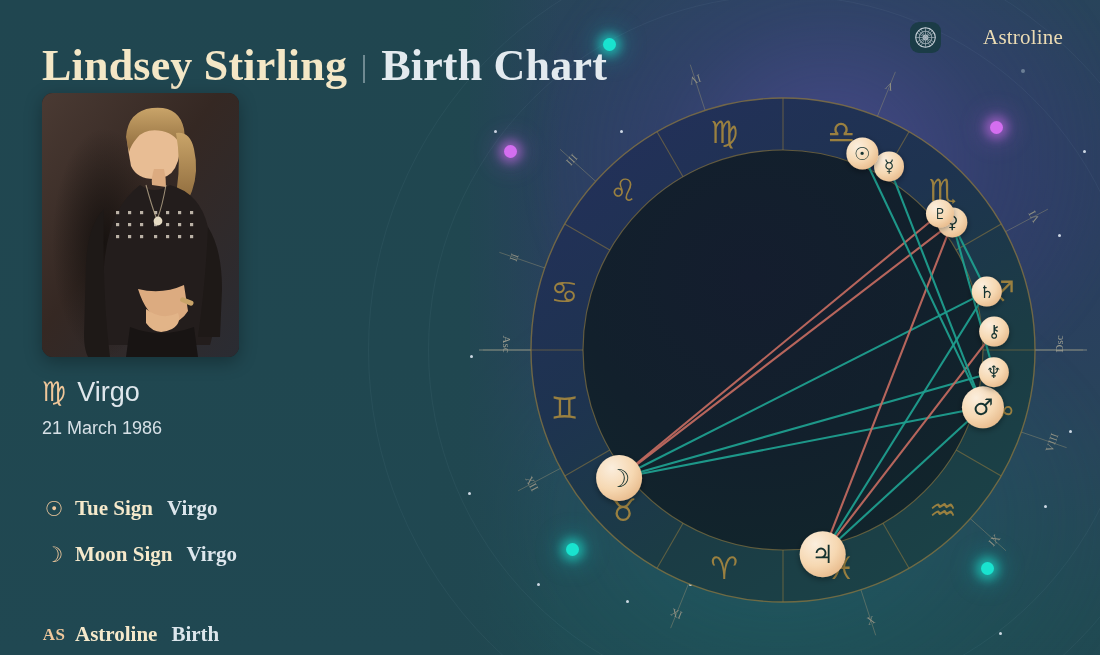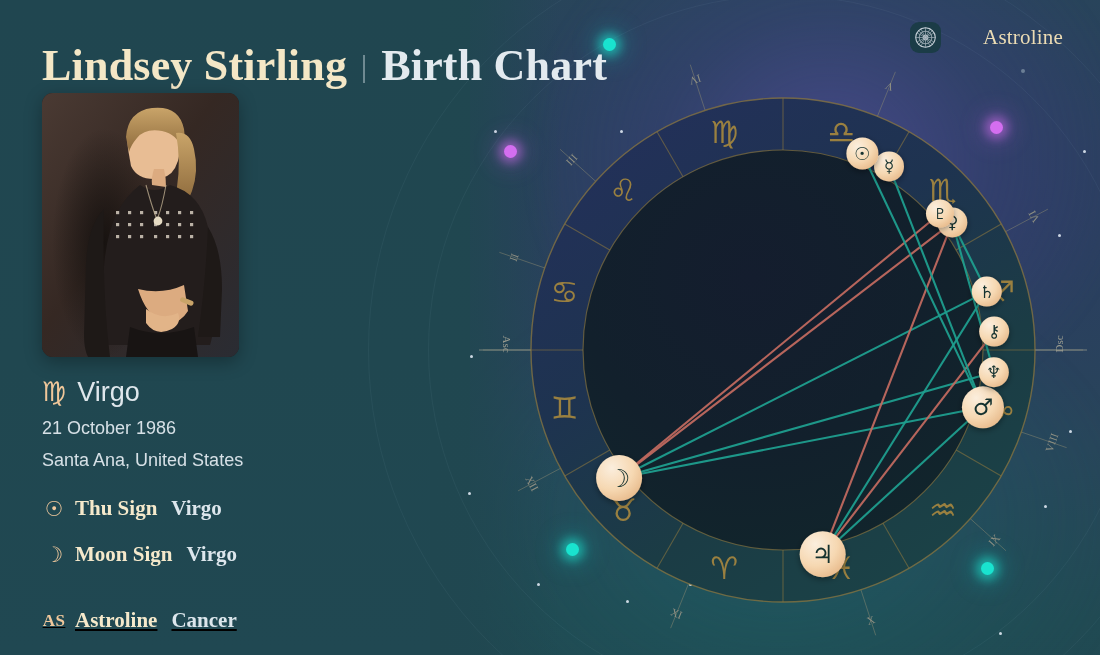--- a/index.html
+++ b/index.html
@@ -61,21 +61,21 @@
   .sign-glyph{ font-size:27px; color:#f0c79a; line-height:1; font-family:"DejaVu Sans", sans-serif; }
   .sign-name{ font-size:27px; color:#dfe7ec; }
   .meta{ position:absolute; left:42px; font-size:18px; color:#d6e0e6; }
   .meta.r1{ top:418px; }
   .meta.r2{ top:450px; }
 
   .srow{ position:absolute; left:42px; display:flex; align-items:center; gap:9px;
      font-family:"Liberation Serif", serif; }
   .srow.a{ top:496px; }
   .srow.b{ top:542px; }
-  .srow.c{ top:608px;text-decoration:underline; }
+  .srow.c{ top:622px; }
   .srow .ic{ width:24px; text-align:center; font-size:21px; color:#f0c89c; font-family:"DejaVu Sans", sans-serif; }
   .srow .ic.as{ font-size:17px; font-weight:700; letter-spacing:.5px; font-family:"Liberation Serif", serif; }
   .srow .lab{ font-size:21px; font-weight:700; color:#f5e9cb; }
   .srow .val{ font-size:21px; font-weight:700; color:#dce6ec; margin-left:5px; }
 
   svg{ display:block; }
   .zglyph{ font-family:"DejaVu Sans", sans-serif; fill:#9a8040; }
   .hnum{ font-family:"Liberation Serif", serif; fill:#8e8f82; font-size:11px; }
   .axlab{ font-family:"Liberation Serif", serif; fill:#9a9c90; font-size:11px; }
   .pglyph{ font-family:"DejaVu Sans", sans-serif; fill:#15322f; text-anchor:middle; }
@@ -210,37 +210,36 @@
       <path d="M104 216 q16 12 32 4 q4 10 -6 16 q-16 8 -26 -6 z" fill="#e2b488"></path>
       <rect x="138" y="206" width="14" height="5" rx="2.5" fill="#c9a469" transform="rotate(22 145 208)"></rect>
       <path d="M88 234 q30 12 64 0 l4 30 l-72 0 z" fill="#181413"></path>
     </svg>
   </div>
 
   <div class="sign-row">
     <span class="sign-glyph">♍</span>
     <span class="sign-name">Virgo</span>
   </div>
-  <div class="meta r1">21 October 1986</div>
-  <div class="meta r2">Santa Ana, United States</div>
+  <div class="meta r1">21 March 1986</div>
 
   <div class="srow a">
     <span class="ic">☉</span>
-    <span class="lab">Thu Sign</span>
+    <span class="lab">Tue Sign</span>
     <span class="val">Virgo</span>
   </div>
   <div class="srow b">
     <span class="ic">☽</span>
     <span class="lab">Moon Sign</span>
     <span class="val">Virgo</span>
   </div>
   <div class="srow c">
     <span class="ic as">AS</span>
     <span class="lab">Astroline</span>
-    <span class="val">Cancer</span>
+    <span class="val">Birth</span>
   </div>
 
   <svg id="wheel" width="1100" height="655" viewBox="0 0 1100 655" style="position:absolute;left:0;top:0;">
       <defs>
     <radialGradient id="innerDisc" cx="42%" cy="32%" r="78%">
       <stop offset="0" stop-color="#141d2e"></stop>
       <stop offset="55%" stop-color="#12202c"></stop>
       <stop offset="100%" stop-color="#11262c"></stop>
     </radialGradient>
     <linearGradient id="ringG" x1="0.18" y1="0" x2="0.82" y2="1">

